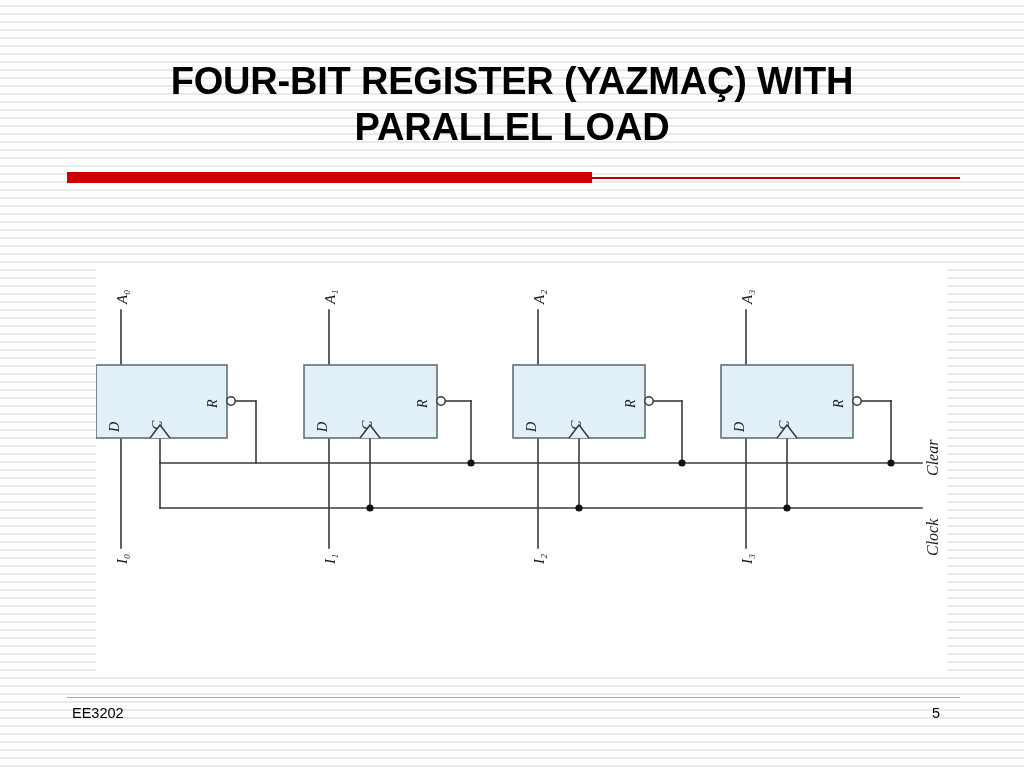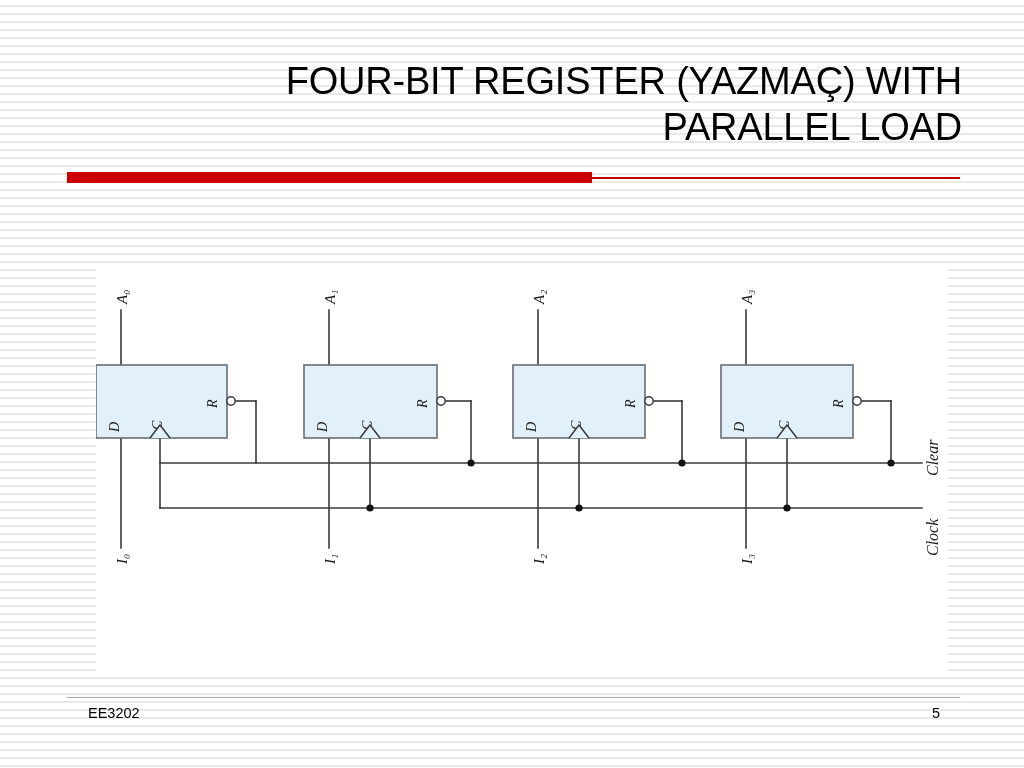--- a/index.html
+++ b/index.html
@@ -20,26 +20,26 @@
       #e9e9e9 7px,
       #ffffff 7px,
       #ffffff 8px
     );
   }
   
   #title {
     position: absolute;
     left: 62px; top: 58px;
     width: 900px;
-    text-align: right;
+    text-align: center;
     font-size: 38px;
     line-height: 1.22;
     color: #000000;
     font-family: "Liberation Sans", sans-serif;
-    font-weight: 400;
+    font-weight: 700;
     letter-spacing: -0.2px;
     white-space: pre-line;
   }
   
   #accent-thin {
     position: absolute;
     left: 67px; top: 177px;
     width: 893px; height: 2px;
     background: #c00000;
   }
@@ -64,21 +64,21 @@
     width: 893px; height: 1px;
     background: #b5a0a0;
   }
   .footer-text {
     position: absolute;
     top: 705px;
     font-size: 14.5px;
     color: #000000;
     font-family: "Liberation Sans", sans-serif;
   }
-  #footer-left  { left: 88px; }
+  #footer-left  { left: 72px; }
   #footer-center{ left: 0; width: 1024px; text-align: center; }
   #footer-right { left: 0; width: 1024px; text-align: right; padding-right: 84px; box-sizing: border-box; }
 </style>
 </head>
 <body>
 
 <div id="slide">
 
   <div id="title">FOUR-BIT REGISTER (YAZMAÇ) WITH
 PARALLEL LOAD</div>

